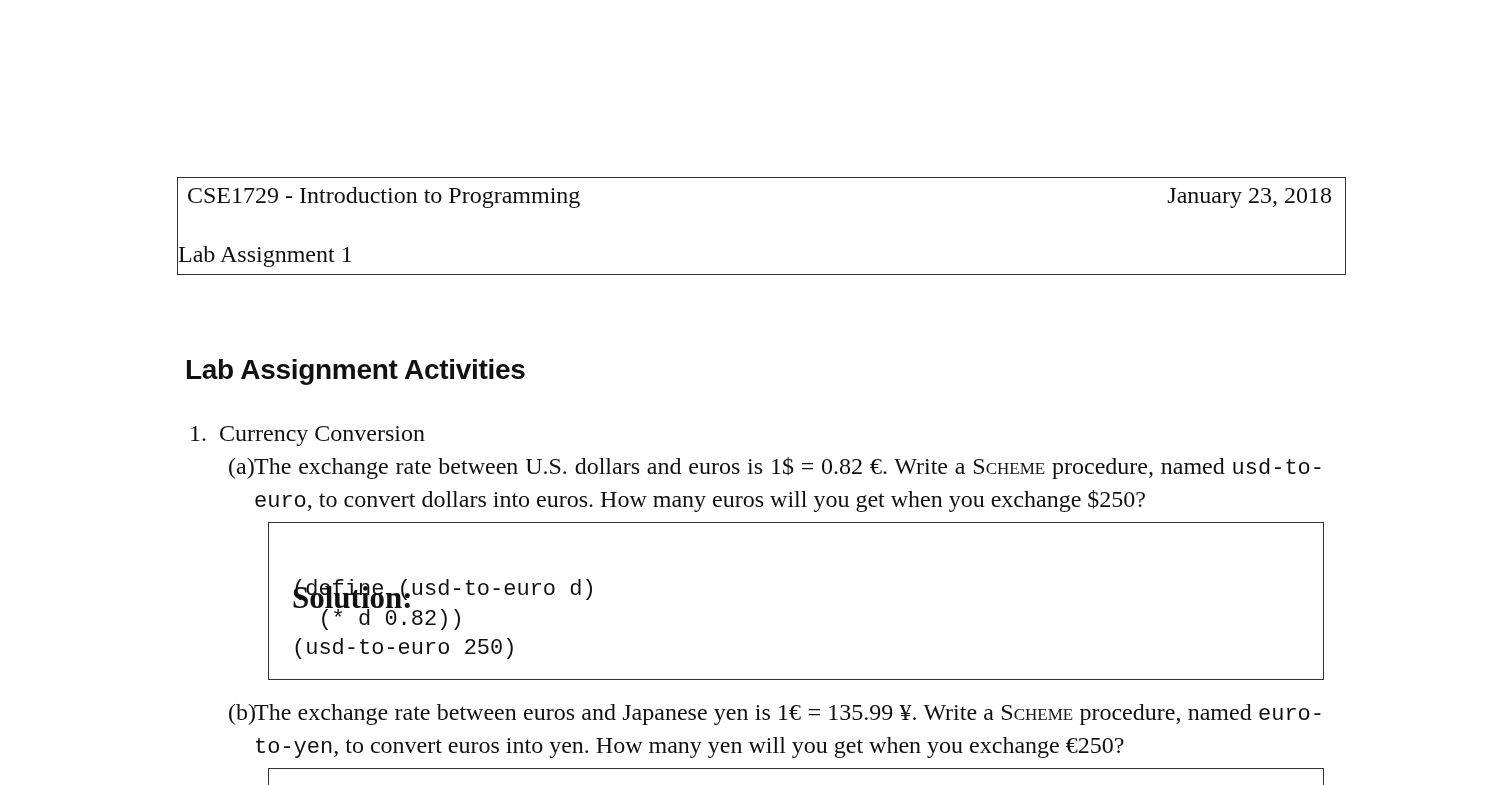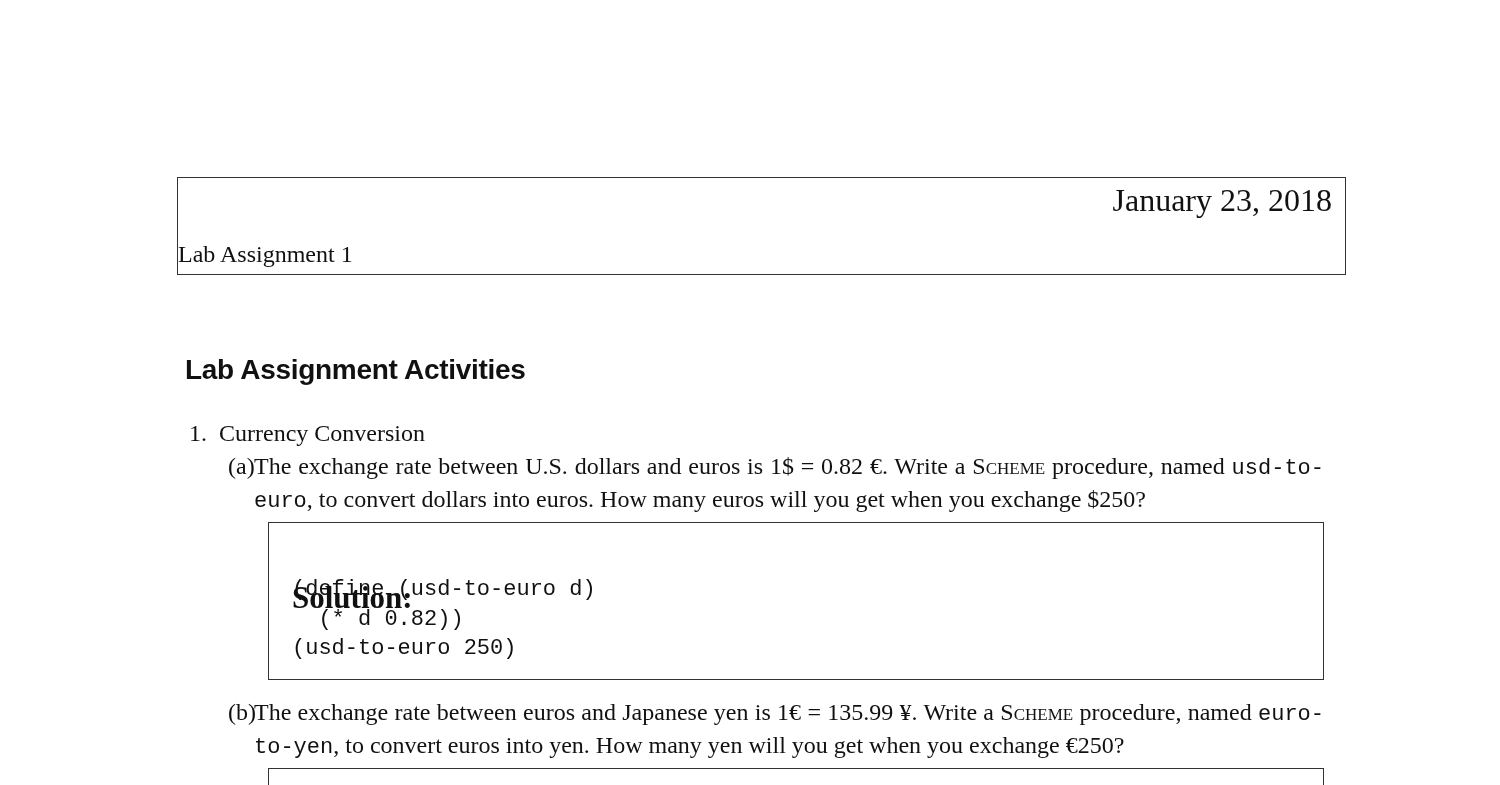--- a/index.html
+++ b/index.html
@@ -29,21 +29,21 @@
       left: 9px;
       top: 4px;
       font-family: "Liberation Serif", serif;
       font-size: 24px;
     }
     .date {
       position: absolute;
       right: 13px;
       top: 4px;
       font-family: "Liberation Serif", serif;
-      font-size: 32px;
+      font-size: 24px;
     }
     .lab-title {
       position: absolute;
       left: 0;
       right: 0;
       top: 63px;
       font-family: "Liberation Serif", serif;
       font-size: 24px;
     }
     .section-heading {
@@ -125,20 +125,21 @@
       font-family: "Liberation Mono", "DejaVu Sans Mono", monospace;
       font-size: 22px;
       line-height: 29.5px;
       white-space: pre;
     }
   </style>
 </head>
 <body>
 
 <div class="header-box">
+  <span class="course">CSE1729 - Introduction to Programming</span>
   <span class="date">January 23, 2018</span>
   <div class="lab-title">Lab Assignment 1</div>
 </div>
 
 <h1 class="section-heading">Lab Assignment Activities</h1>
 
 <div class="item-1">
   <span class="num">1.</span><span>Currency Conversion</span>
 </div>
 

